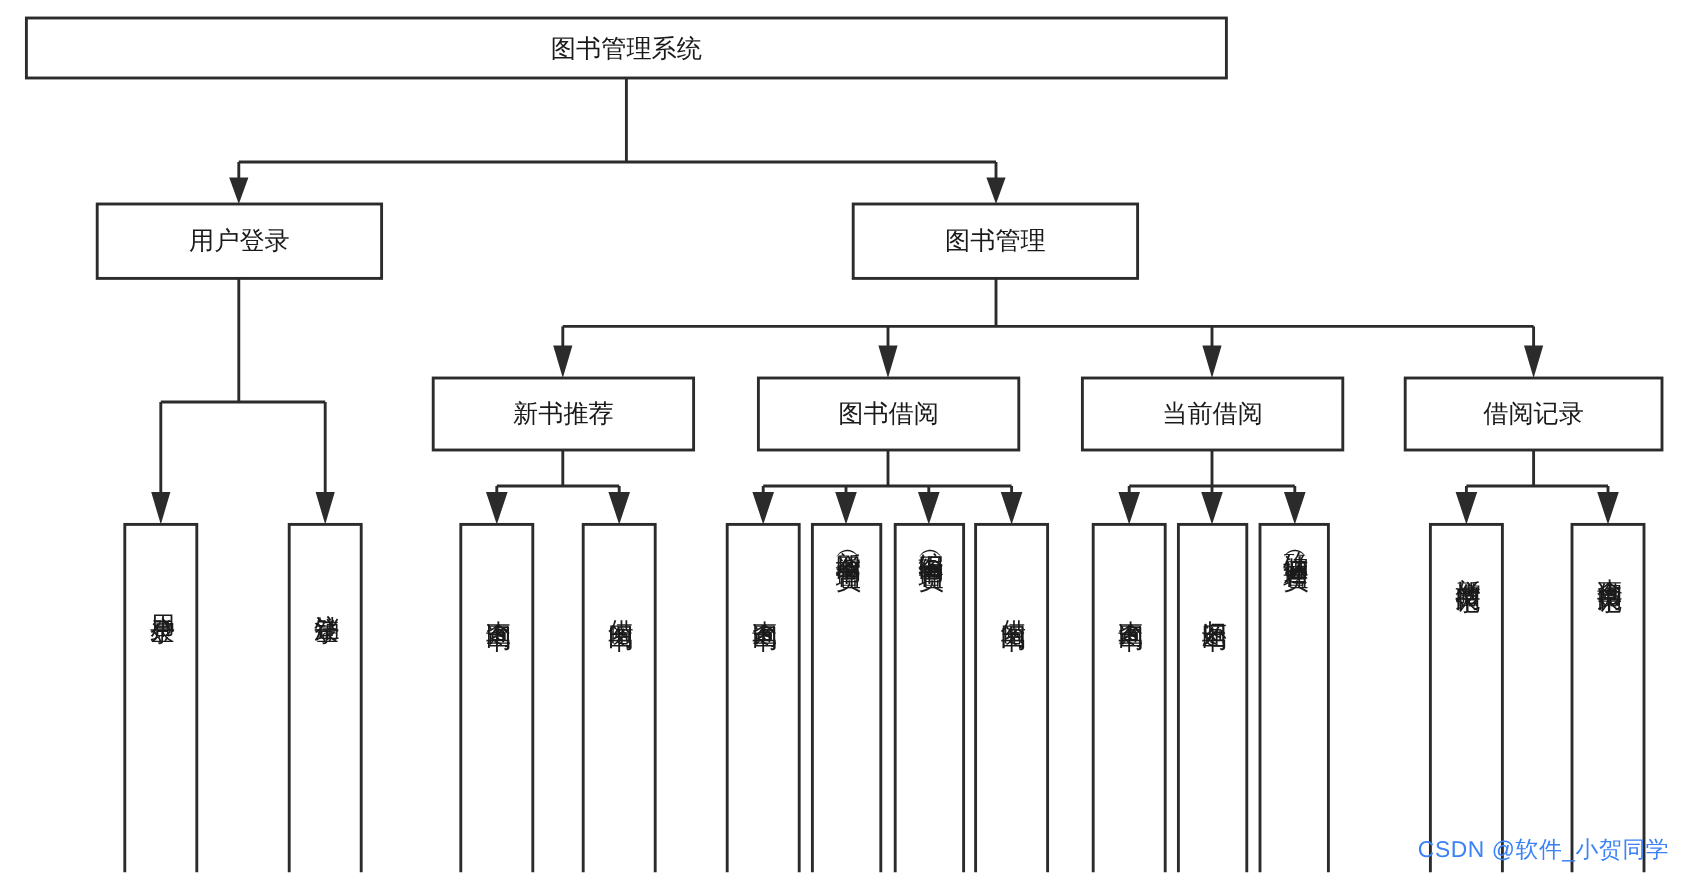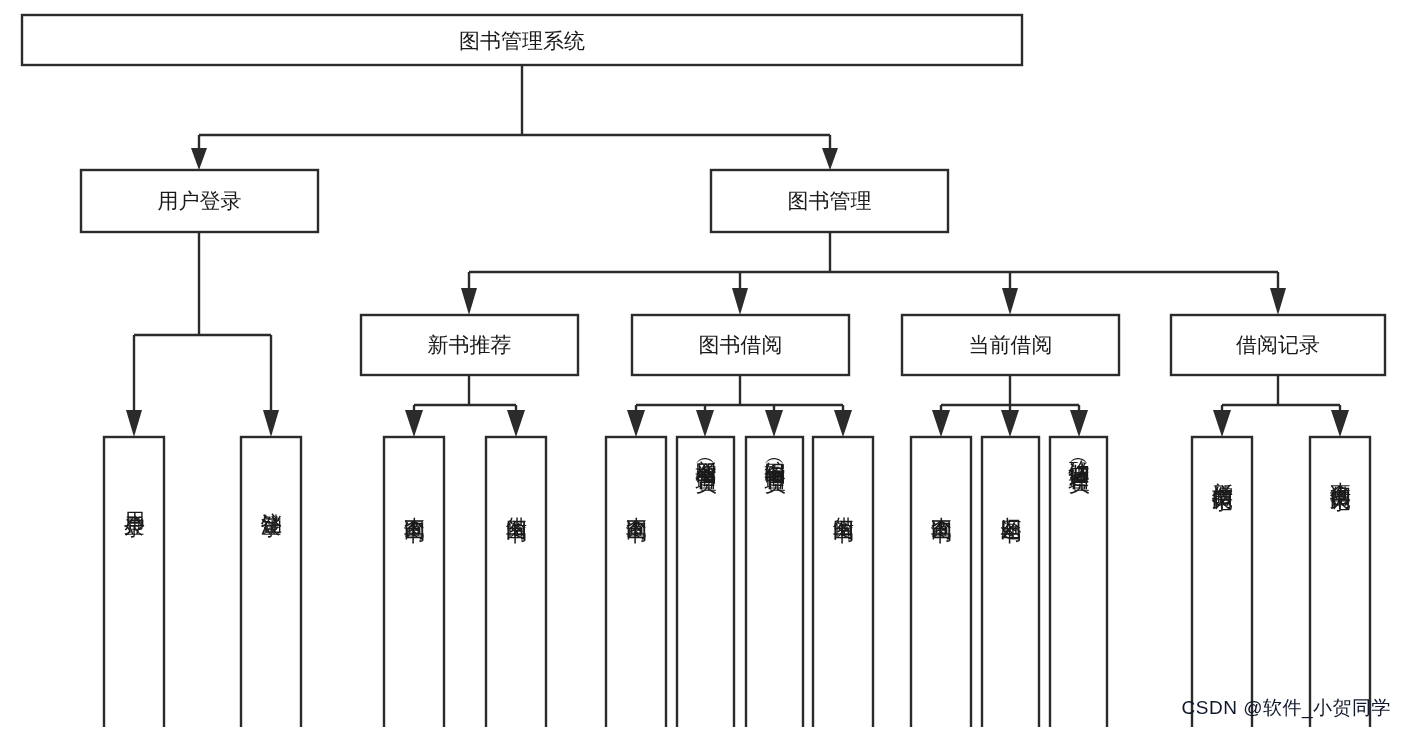--- a/index.html
+++ b/index.html
@@ -62,21 +62,21 @@
     letter-spacing: 2px;
     color: #1a1a1a;
     white-space: nowrap;
   }
   .watermark {
     position: absolute;
     right: 14px;
     bottom: 6px;
     font-family: "Liberation Sans", "DejaVu Sans", sans-serif;
     font-size: 19px;
-    color: #0f172a;
+    color: #3b82f6;
     letter-spacing: 0.5px;
     white-space: nowrap;
   }
 </style>
 </head>
 <body>
 
 <div id="diagram-root">
 
   <svg id="tree-svg" viewBox="0 0 1405 747">

